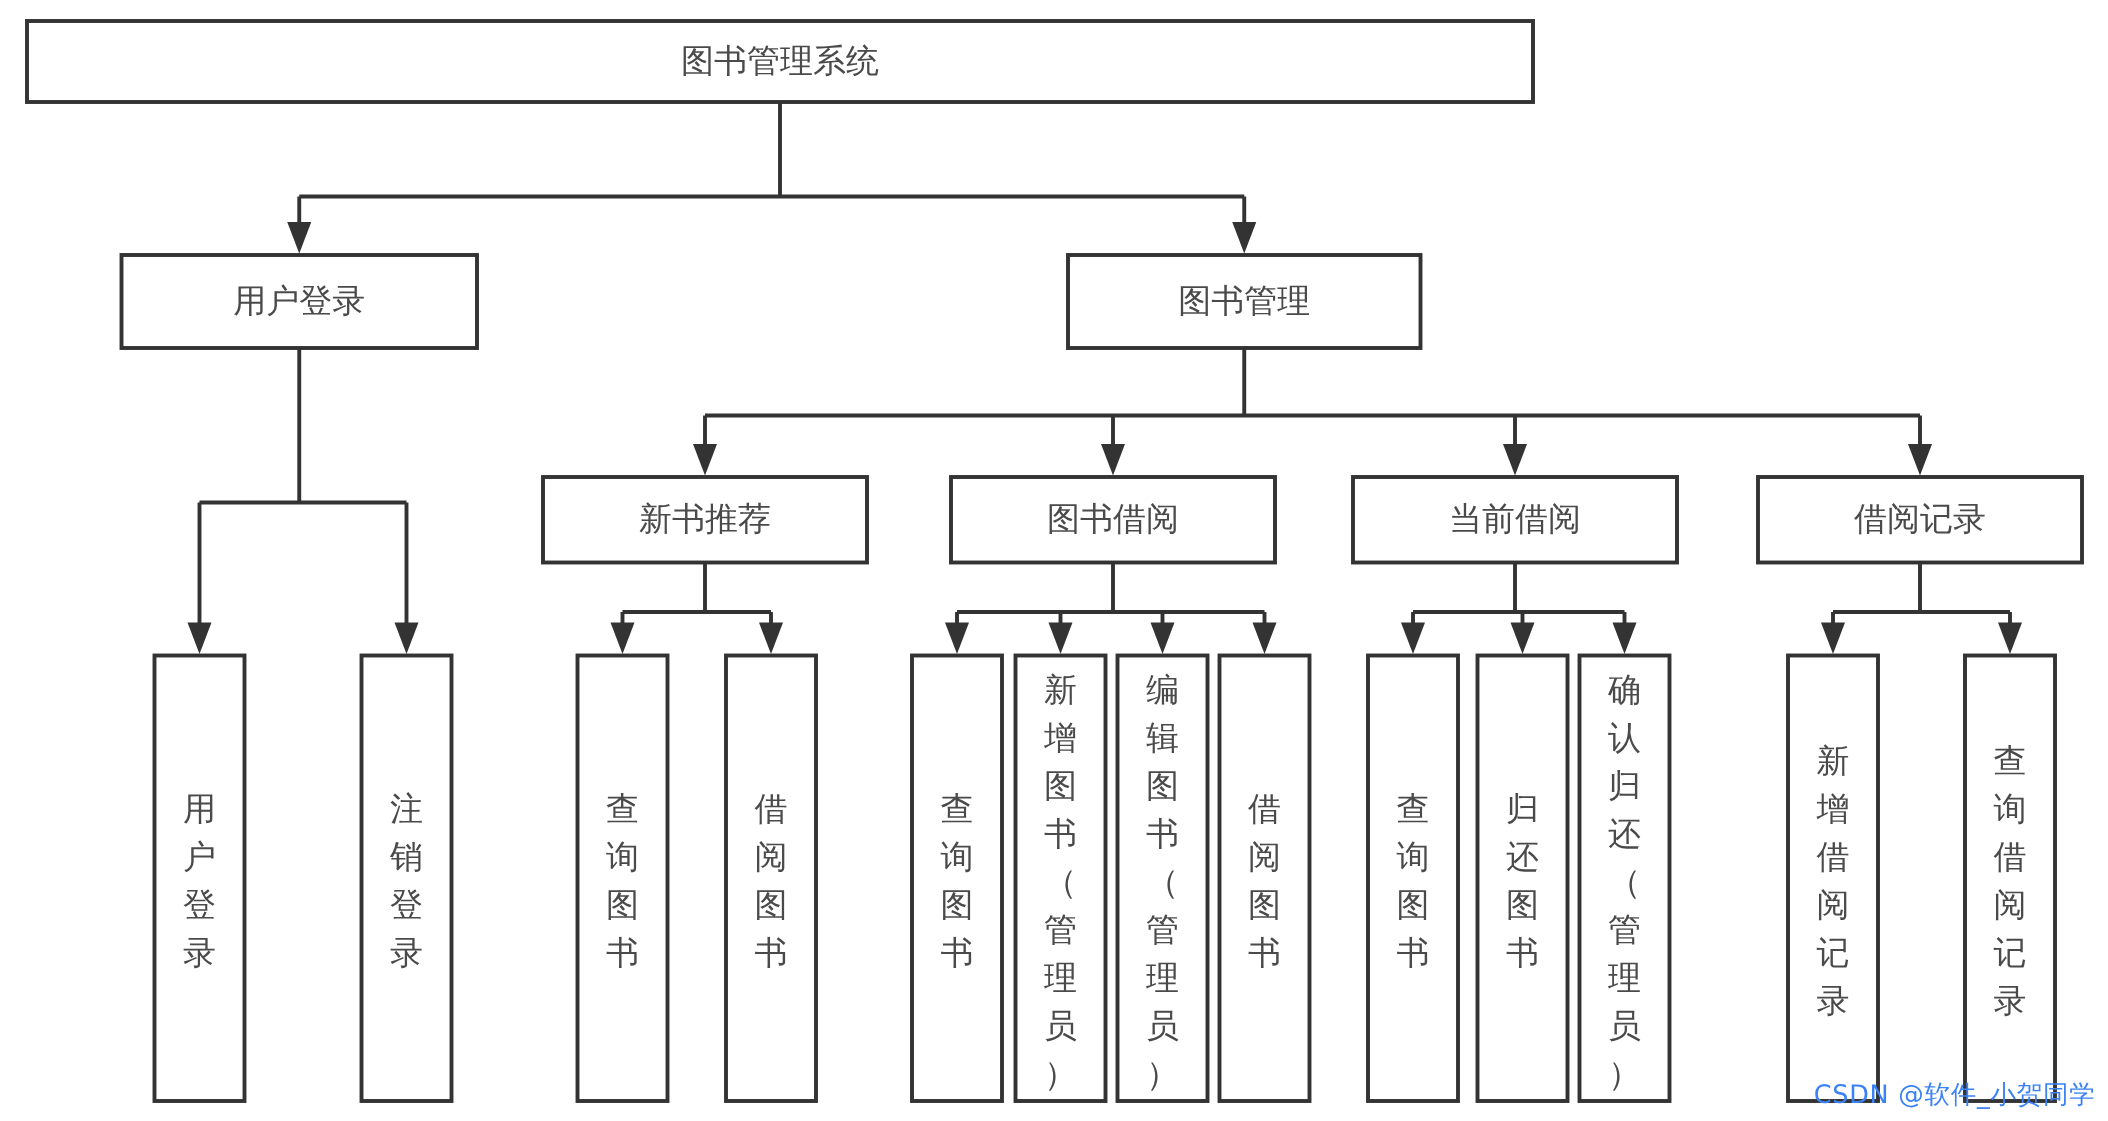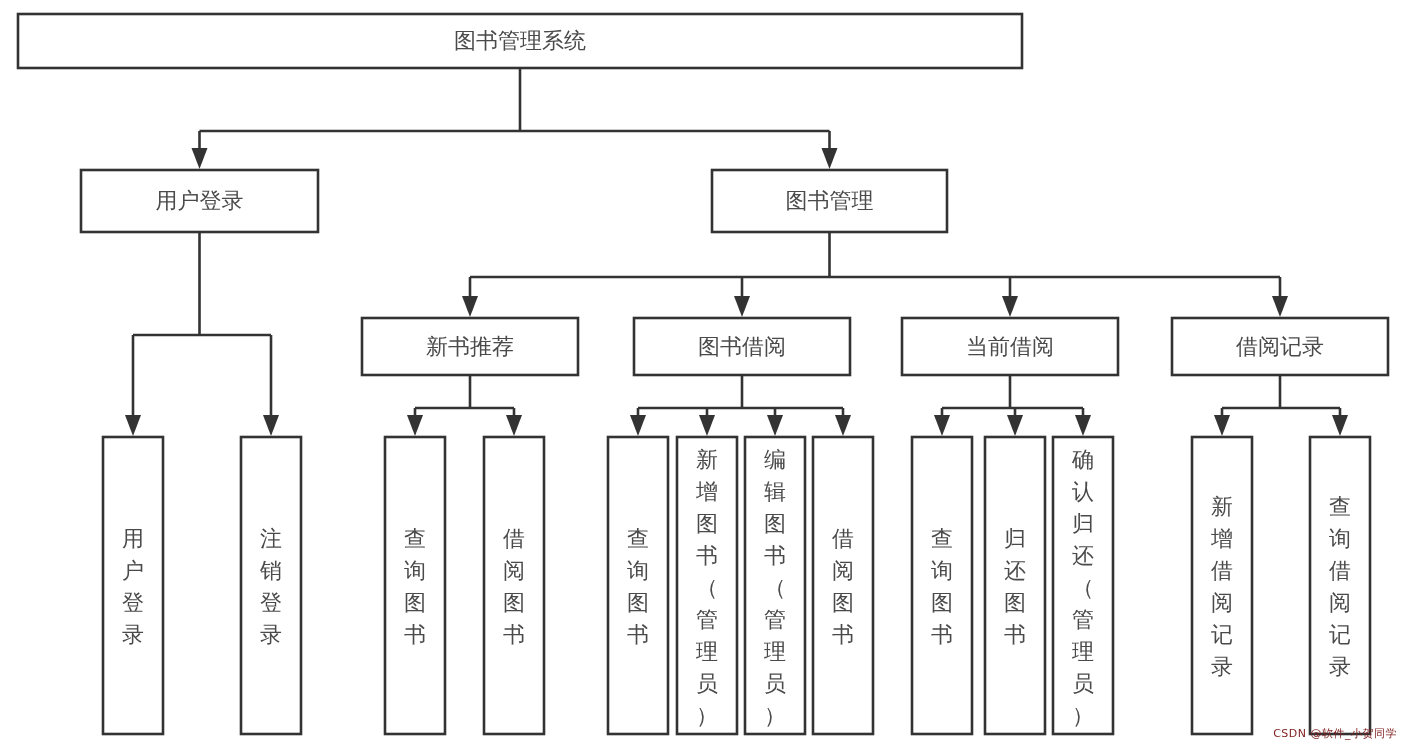--- a/index.html
+++ b/index.html
@@ -25,23 +25,23 @@
     font-size:22px;
     text-anchor:middle;
   }
   .connector{
     stroke:#333333;stroke-width:2.6;fill:none;
   }
   .arrow-head{fill:#333333;}
   .watermark{
     position:absolute;
     right:8px;bottom:6px;
-    color:#7f1d1d;
-    font-family:"DejaVu Sans","Liberation Sans",sans-serif;
-    font-size:11px;
+    color:#3b82f6;
+    font-family:"DejaVu Sans","Liberation Sans",sans-serif;
+    font-size:17px;
     letter-spacing:.5px;
     white-space:nowrap;
     user-select:none;
     margin-top:48px;
   }
 </style>
 </head>
 <body>
 
 <svg id="diagram" viewBox="0 0 1405 747" xmlns="http://www.w3.org/2000/svg">

